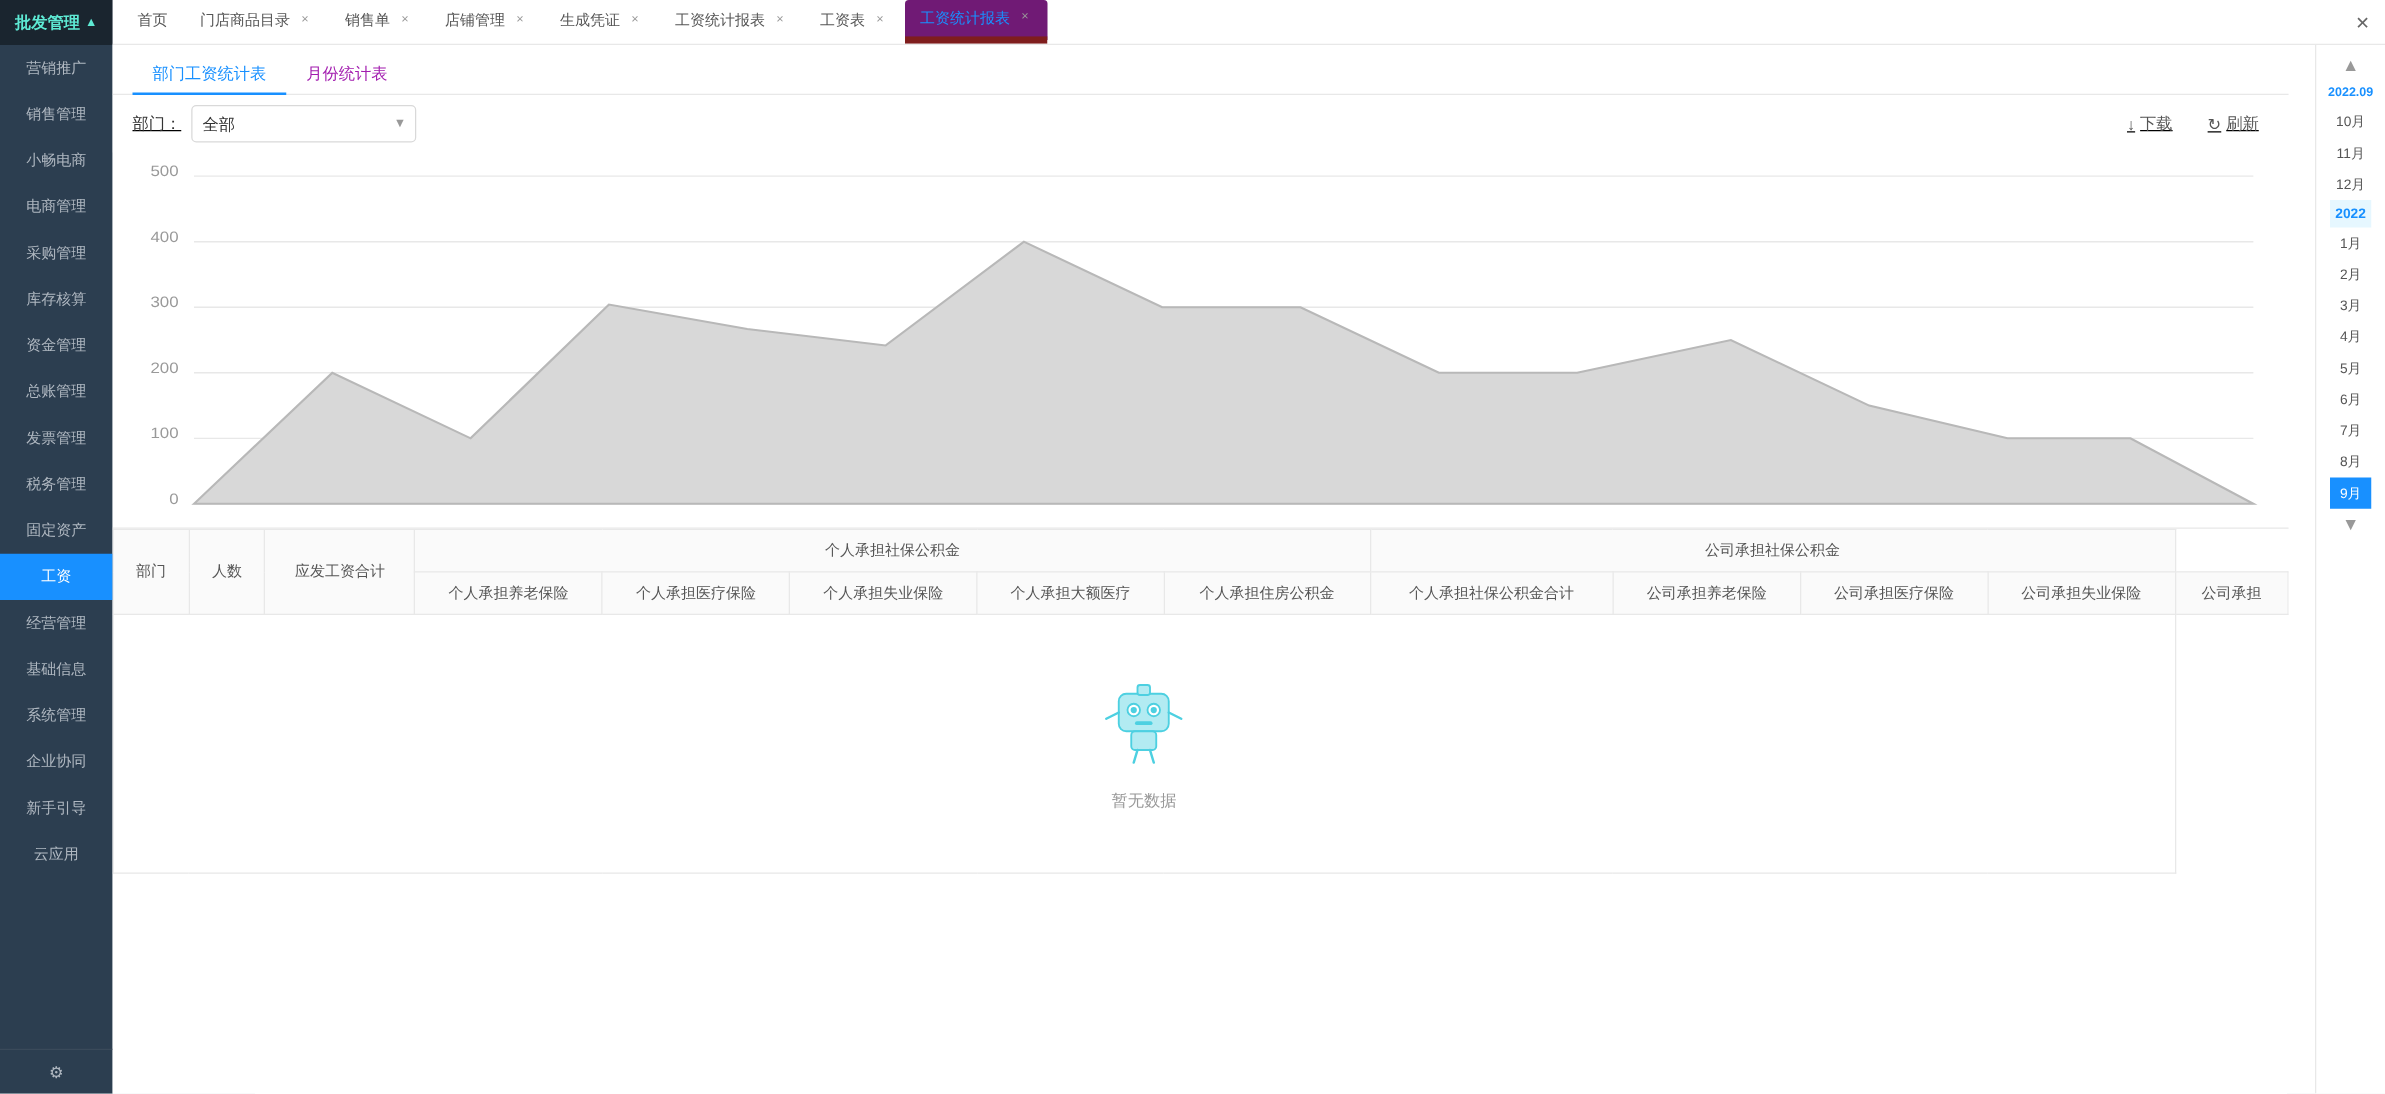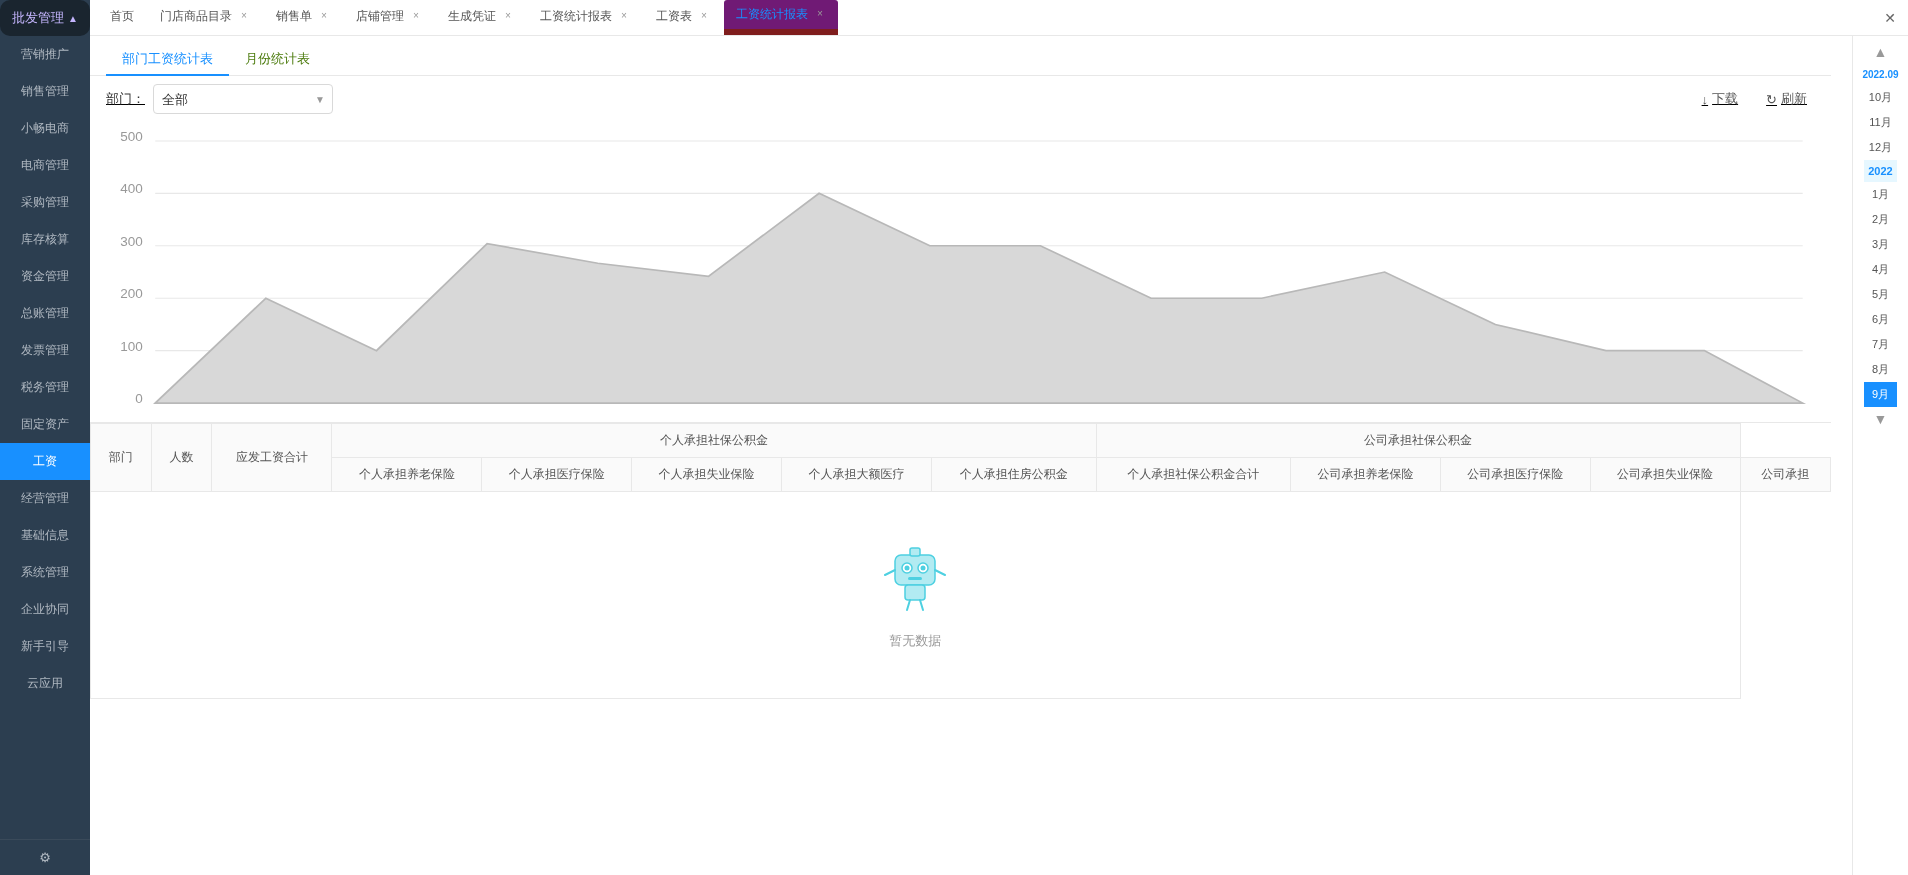--- a/index.html
+++ b/index.html
@@ -10,31 +10,30 @@
       width: 90px;
       background: #2c3e50;
       color: #ccc;
       display: flex;
       flex-direction: column;
       height: 100%;
       flex-shrink: 0;
     }
     .sidebar-header {
       background: #1a252f;
-      color: #c4b5fd;
+      color: #5eead4;
       padding: 8px 0;
       text-align: center;
       font-size: 13px;
-      font-weight: normal;
+      font-weight: bold;
       display: flex;
       align-items: center;
       justify-content: center;
       gap: 4px;
       height: 36px;
-      border-radius: 10px;
     }
     .sidebar-item {
       padding: 10px 0;
       text-align: center;
       font-size: 12px;
       color: #b0b8c1;
       cursor: pointer;
       transition: background 0.2s;
     }
     .sidebar-item.active { background: #1890ff; color: #fff; }
@@ -123,21 +122,21 @@
       align-items: center;
       padding: 8px 16px 0;
       border-bottom: 1px solid #e8e8e8;
       background: #fff;
       gap: 0;
     }
     .sub-tab {
       padding: 6px 16px;
       font-size: 13px;
       cursor: pointer;
-      color: #4d7c0f;
+      color: #a21caf;
       border-bottom: 2px solid transparent;
       margin-bottom: -1px;
     }
     .sub-tab.active { color: #1890ff; border-bottom: 2px solid #1890ff; }
 
     
     .toolbar {
       display: flex;
       align-items: center;
       padding: 8px 16px;

